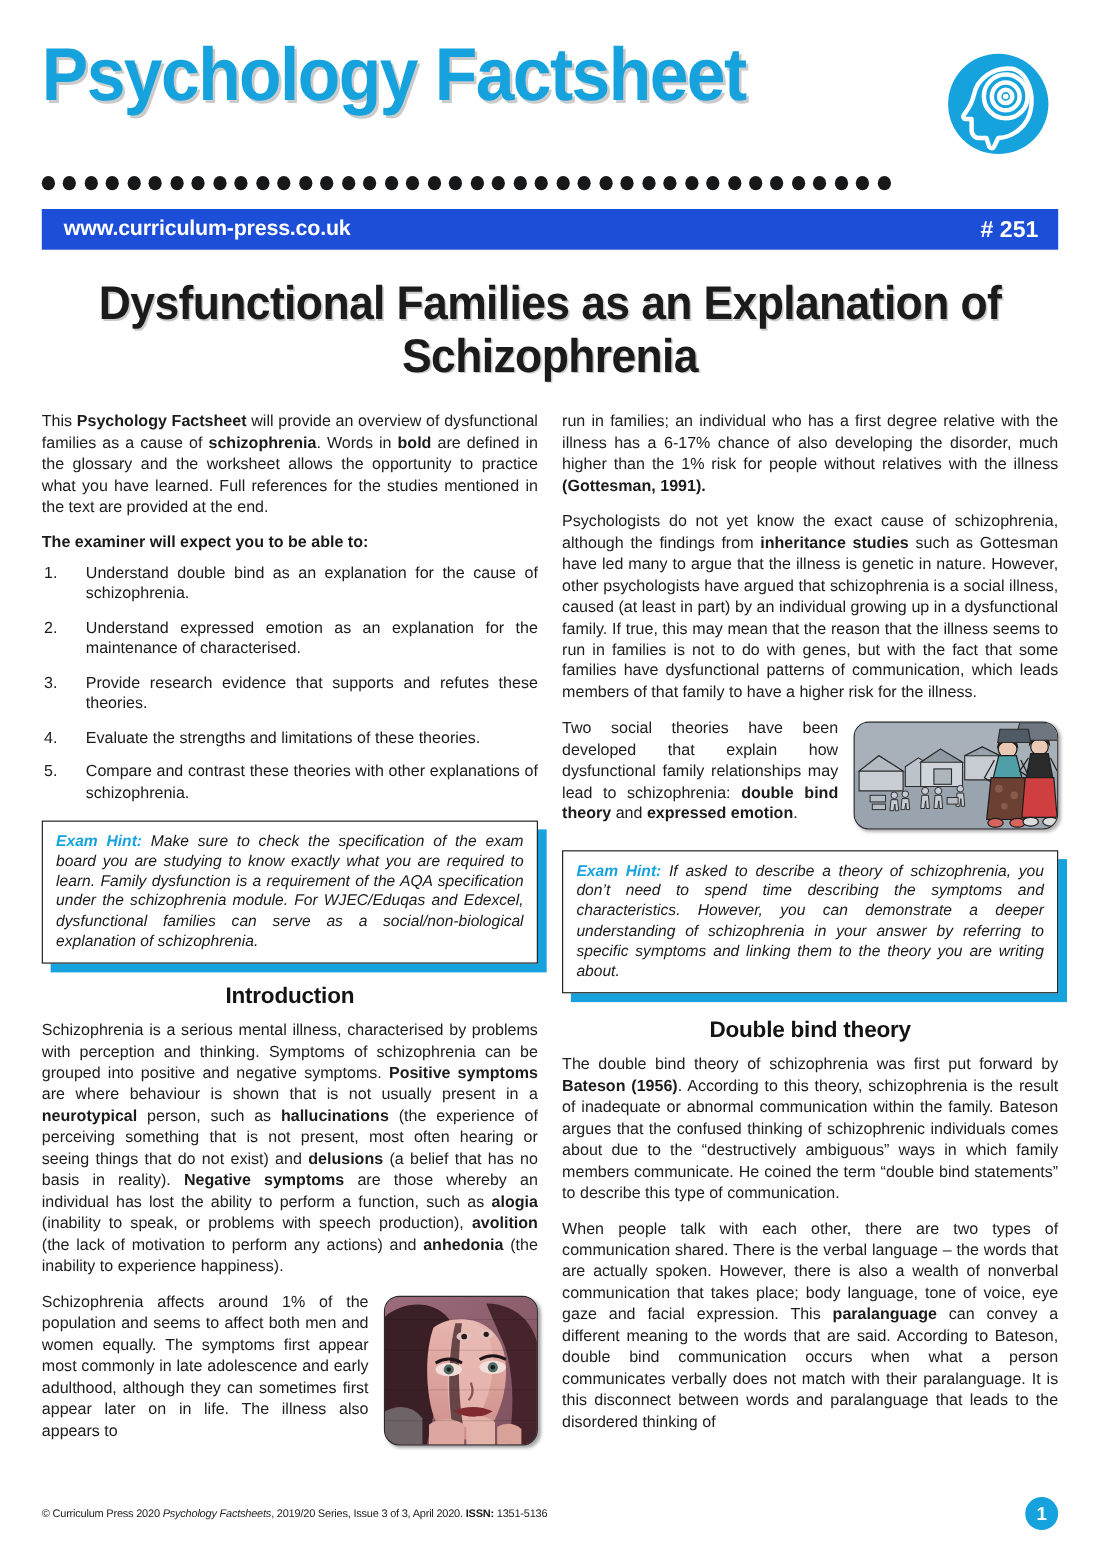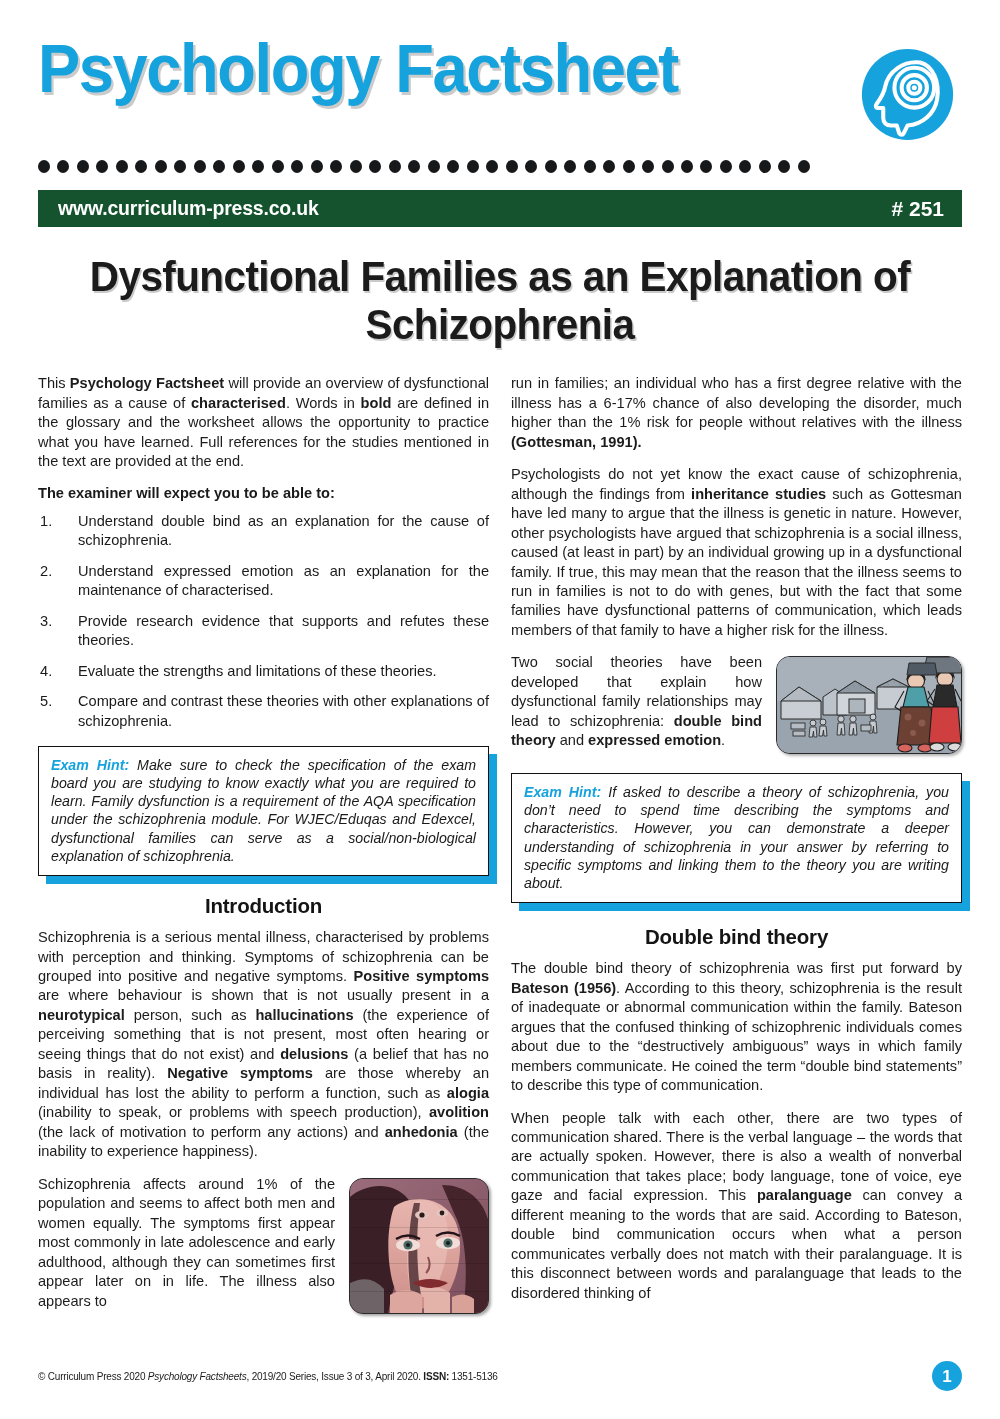--- a/index.html
+++ b/index.html
@@ -59,21 +59,21 @@
     width: 12px; height: 13px;
     background: #17181a;
     border-radius: 50%;
     flex: 0 0 auto;
   }
 
   
   .url-bar {
     margin-top: 16px;
     height: 37px;
-    background: #14532d;
+    background: #1d4ed8;
     display: flex;
     align-items: center;
     justify-content: space-between;
     padding: 0 18px 0 20px;
     color: #ffffff;
     font-weight: bold;
     font-size: 19.5px;
     letter-spacing: -0.2px;
   }
   .url-bar .issue { font-size: 21px; letter-spacing: 0px; }
@@ -298,21 +298,21 @@
     <span class="issue"># 251</span>
   </div>
 
   <h1 class="doc-title">Dysfunctional Families as an Explanation of Schizophrenia</h1>
 
   <div class="columns">
 
     <div class="col">
 
       <p class="body">
-        <span>This </span><b>Psychology Factsheet</b><span> will provide an overview of dysfunctional families as a cause of </span><b>characterised</b><span>. Words in </span><b>bold</b><span> are defined in the glossary and the worksheet allows the opportunity to practice what you have learned. Full references for the studies mentioned in the text are provided at the end.</span>
+        <span>This </span><b>Psychology Factsheet</b><span> will provide an overview of dysfunctional families as a cause of </span><b>schizophrenia</b><span>. Words in </span><b>bold</b><span> are defined in the glossary and the worksheet allows the opportunity to practice what you have learned. Full references for the studies mentioned in the text are provided at the end.</span>
       </p>
 
       <p class="lead-bold">The examiner will expect you to be able to:</p>
 
       <ol class="objectives">
         <li>Understand double bind as an explanation for the cause of schizophrenia.</li>
         <li>Understand expressed emotion as an explanation for the maintenance of characterised.</li>
         <li>Provide research evidence that supports and refutes these theories.</li>
         <li>Evaluate the strengths and limitations of these theories.</li>
         <li>Compare and contrast these theories with other explanations of schizophrenia.</li>

